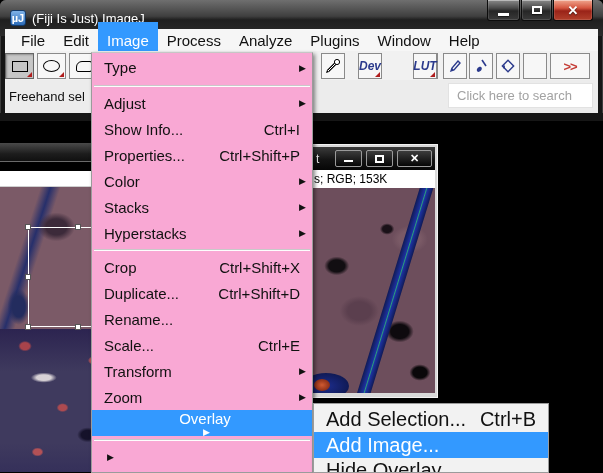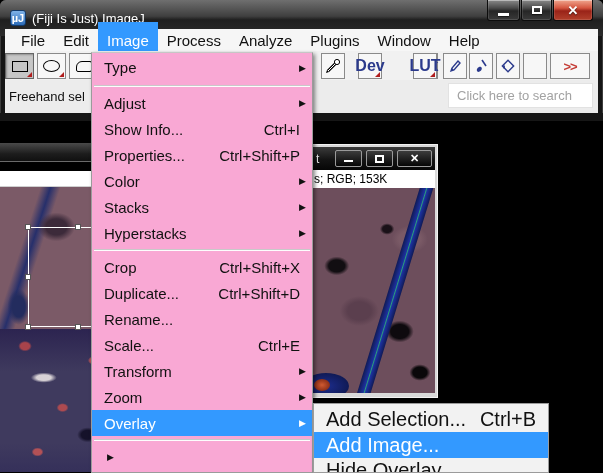--- a/index.html
+++ b/index.html
@@ -106,38 +106,38 @@
   .menubar .mitem.active{background:#3399ff;color:#fff;}
   .imtoolbar{position:relative;height:29px;background:#f1f1f1;}
   .tbtn{position:absolute;top:2px;height:26px;background:#f7f7f7;border:1px solid #8a8a8a;
         display:flex;align-items:center;justify-content:center;}
   .tbtn.pressed{background:#c6c6c6;border-color:#666;box-shadow:inset 1px 1px 2px #0004;}
   .corner-tri{position:absolute;right:1px;bottom:1px;width:0;height:0;
               border-left:5px solid transparent;border-bottom:5px solid #b01e1e;}
   .t-rect{width:16px;height:11px;border:1px solid #000;}
   .t-oval{width:17px;height:12px;border:1px solid #000;border-radius:50%;}
   .t-poly{width:16px;height:11px;border:1px solid #000;border-radius:6px 2px 2px 2px;}
-  .navy{color:#2b3a8c;font-size:16px;font-weight:bold;}
+  .navy{color:#2b3a8c;font-size:12px;font-weight:bold;font-style:italic;}
   .more-label{color:#c43c35;font-size:13px;font-weight:bold;letter-spacing:-1px;}
   .statusbar{position:relative;height:33px;background:#ececec;font-size:13px;color:#111;}
   .status-text{position:absolute;left:4px;top:9px;white-space:nowrap;}
   .search-box{position:absolute;left:443px;top:3px;width:145px;height:25px;background:#fff;
               border:1px solid #e2e2e2;color:#a2a2a2;font-size:13px;line-height:24px;padding-left:8px;}
   .win-bottom{position:absolute;left:0;top:113px;width:603px;height:8px;background:#161616;}
 
   
   .dropdown{position:absolute;left:91px;top:52px;width:222px;height:421px;z-index:10;
             background:#f9a8d4;border:1px solid #9b9b9b;border-top-color:#c6c6c6;
             box-shadow:2px 2px 4px #0007;font-size:15px;color:#111;}
   .mrow{display:flex;align-items:center;height:26px;padding:0 6px 0 12px;}
   .mrow.tall{height:29px;}
   .mrow .lbl{flex:1;white-space:nowrap;}
   .mrow .sc{margin-right:6px;white-space:nowrap;}
   .mrow .arrow{width:10px;text-align:right;font-size:9px;}
-  .mrow.hl{background:#3399ff;color:#fff;}
+  .mrow.hl{background:#3399ff;color:#fff;flex-direction:column;}
   .menu-sep{height:2px;border-top:1px solid #c9c9c9;border-bottom:1px solid #fdfdfd;margin:3px 2px;}
 
   
   .submenu{position:absolute;left:313px;top:403px;width:236px;height:70px;z-index:11;
            background:#f2f2f2;border:1px solid #9b9b9b;box-shadow:2px 2px 4px #0007;
            font-size:20px;color:#111;padding-top:3px;overflow:hidden;}
   .srow{display:flex;align-items:center;height:25px;padding:0 12px;}
   .srow .lbl{flex:1;white-space:nowrap;}
   .srow.hl{background:#3399ff;color:#fff;height:26px;}
 </style>

